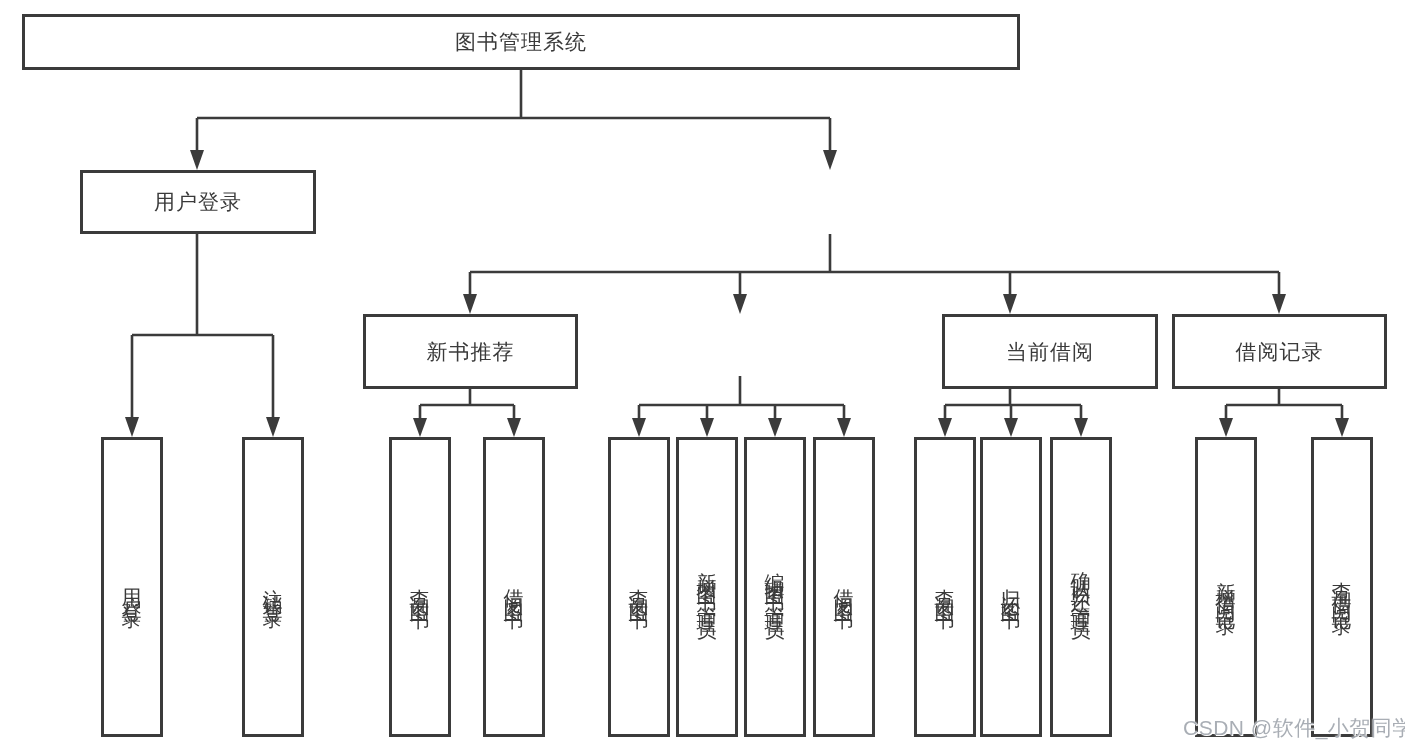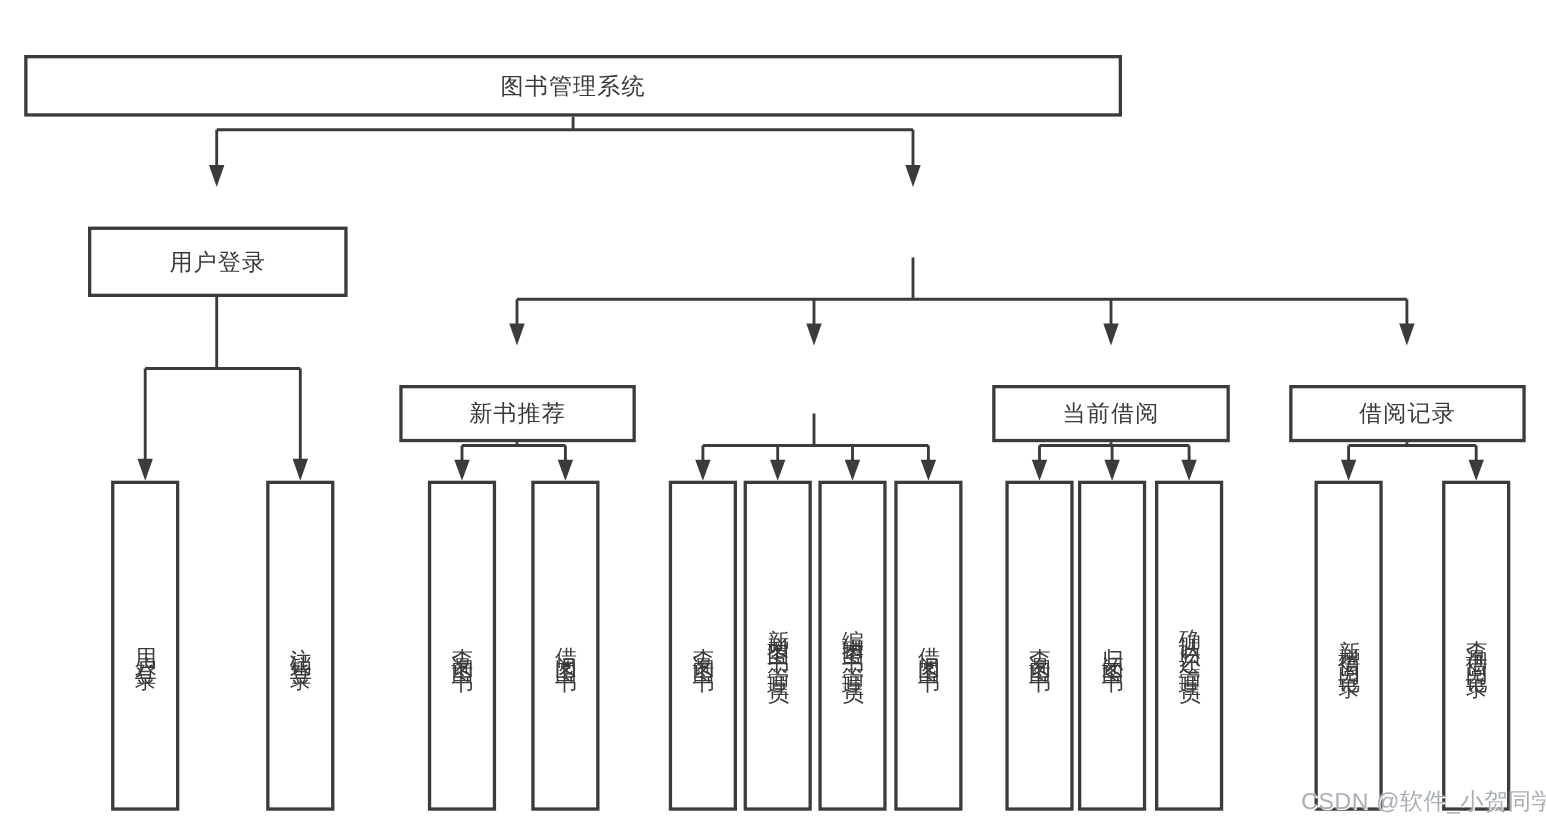--- a/index.html
+++ b/index.html
@@ -16,25 +16,24 @@
     box-sizing:border-box;
     border:3px solid #3b3b3b;
     background:#ffffff;
     display:flex;
     align-items:center;
     justify-content:center;
     color:#3a3a3a;
     font-size:20px;
     letter-spacing:1px;
     z-index:2;
-    margin-top:36px;
   }
   .box.root{left:22px;top:14px;width:998px;height:56px;font-size:21px;}
   .box.l2{top:170px;width:236px;height:64px;font-size:21px;}
-  .box.l3{top:314px;height:52px;font-size:21px;}
+  .box.l3{top:314px;height:75px;font-size:21px;}
   .leaf{
     position:absolute;
     top:437px;height:300px;width:62px;
     box-sizing:border-box;
     border:3px solid #3b3b3b;
     background:#ffffff;
     display:flex;align-items:center;justify-content:center;
     writing-mode:vertical-rl;
     text-orientation:mixed;
     color:#3a3a3a;
@@ -104,21 +103,21 @@
       <polygon points="1219,418 1233,418 1226,437"></polygon>
       <polygon points="1335,418 1349,418 1342,437"></polygon>
     </g>
   </svg>
 
   <div class="box root">图书管理系统</div>
 
   <div class="box l2" style="left:80px;">用户登录</div>
 
   <div class="box l3" style="left:363px;width:215px;">新书推荐</div>
-  <div class="box l3" style="left:902px;width:216px;">当前借阅</div>
+  <div class="box l3" style="left:942px;width:216px;">当前借阅</div>
   <div class="box l3" style="left:1172px;width:215px;font-family:Liberation Serif, serif;">借阅记录</div>
 
   <div class="leaf" style="left:101px;">用户登录</div>
   <div class="leaf" style="left:242px;">注销登录</div>
 
   <div class="leaf" style="left:389px;">查询图书</div>
   <div class="leaf" style="left:483px;">借阅图书</div>
 
   <div class="leaf" style="left:608px;">查询图书</div>
   <div class="leaf" style="left:676px;">新增图书（管理员）</div>

